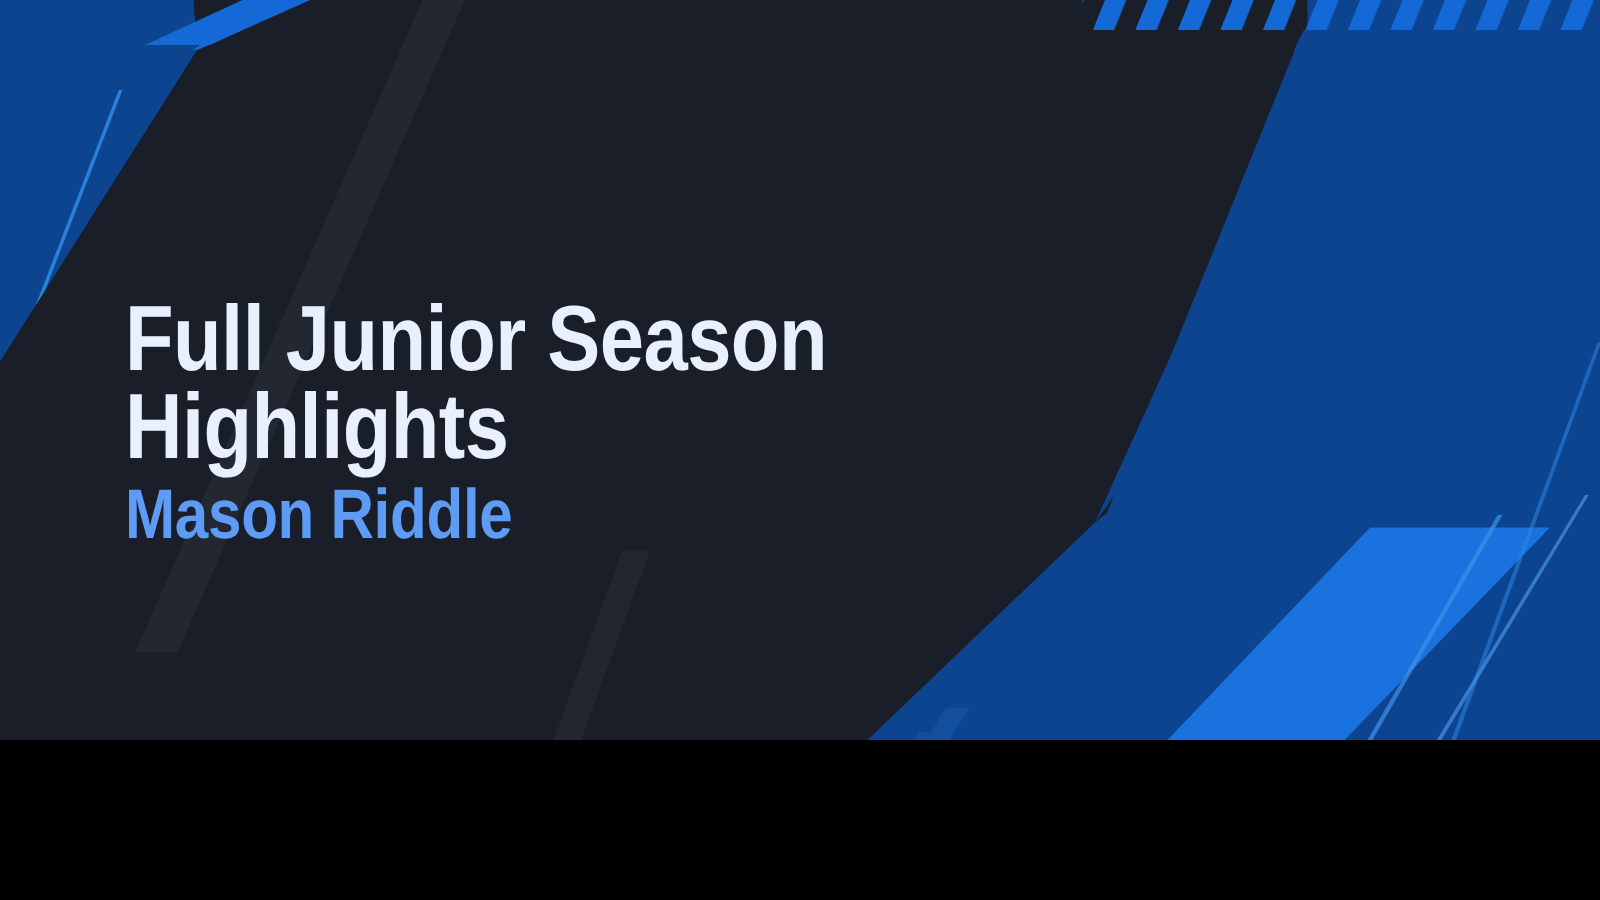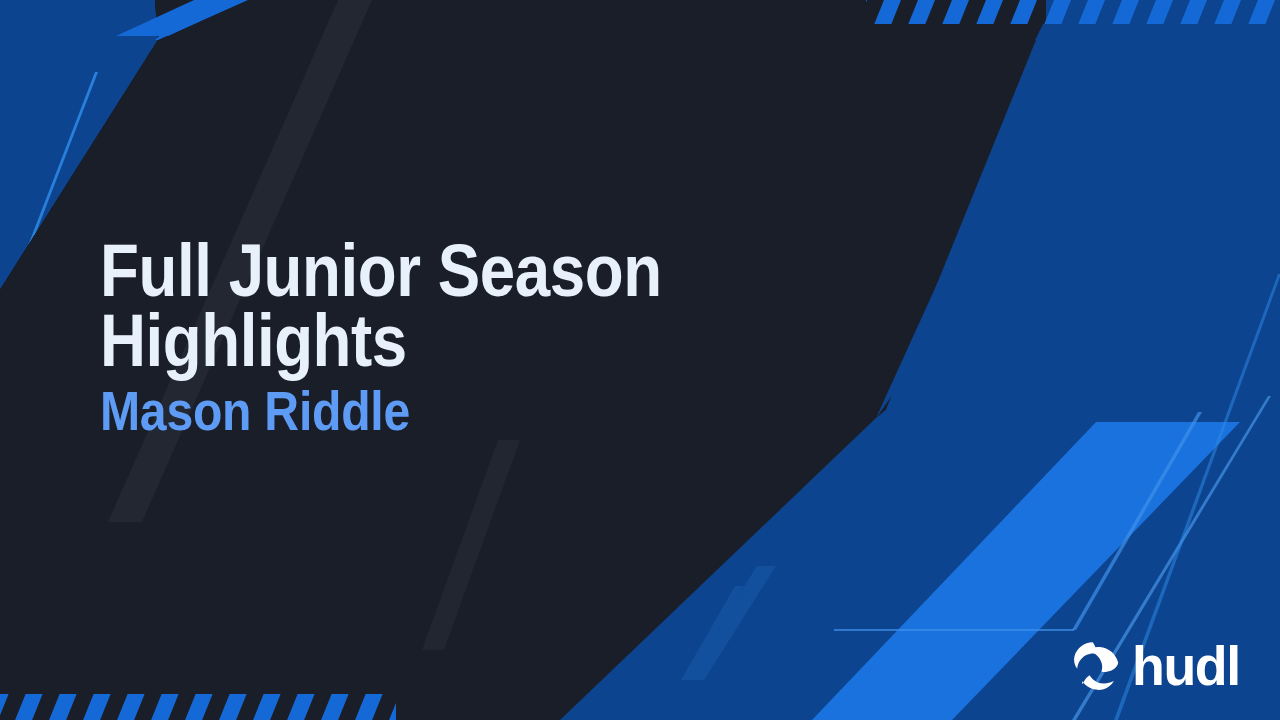--- a/index.html
+++ b/index.html
@@ -3,21 +3,21 @@
 <meta charset="utf-8">
 <style>
   html, body {
     margin: 0;
     padding: 0;
     background: #000;
   }
   #card {
     position: relative;
     width: 1280px;
-    height: 720px;
+    height: 592px;
     overflow: hidden;
     background: #0D4490;
     font-family: "Liberation Sans", sans-serif;
   }
   #bg-svg {
     position: absolute;
     inset: 0;
     width: 1280px;
     height: 720px;
     display: block;
@@ -230,31 +230,14 @@
 
     </g>
   </svg>
 
   <div id="title-block">
     <div class="title-line">Full Junior Season</div>
     <div class="title-line">Highlights</div>
     <div id="subtitle">Mason Riddle</div>
   </div>
 
-  <div id="logo">
-    <svg id="logo-mark" width="54" height="54" viewBox="0 0 100 100" aria-hidden="true">
-      <g fill="#FFFFFF">
-
-        <path d="M 46,6 C 30,6 16,17 12,32 C 10,40 12,49 17,55
-                 C 18,44 24,35 33,30 C 39,27 46,26 52,27
-                 C 53,21 51,13 46,6 Z"></path>
-        <path d="M 93,44 C 89,28 75,16 59,15 C 51,14 43,17 37,22
-                 C 48,24 57,31 61,41 C 64,47 64,54 62,60
-                 C 68,62 76,61 83,57 C 89,53 92,49 93,44 Z"></path>
-        <path d="M 26,78 C 35,91 51,97 66,93 C 74,91 81,85 85,78
-                 C 75,83 64,84 54,80 C 48,77 43,72 40,67
-                 C 35,70 30,76 27,84 C 26,81 26,79 26,78 Z"></path>
-      </g>
-    </svg>
-    <span id="logo-wordmark">hudl</span>
-  </div>
 
 </div>
 
 </body></html>

